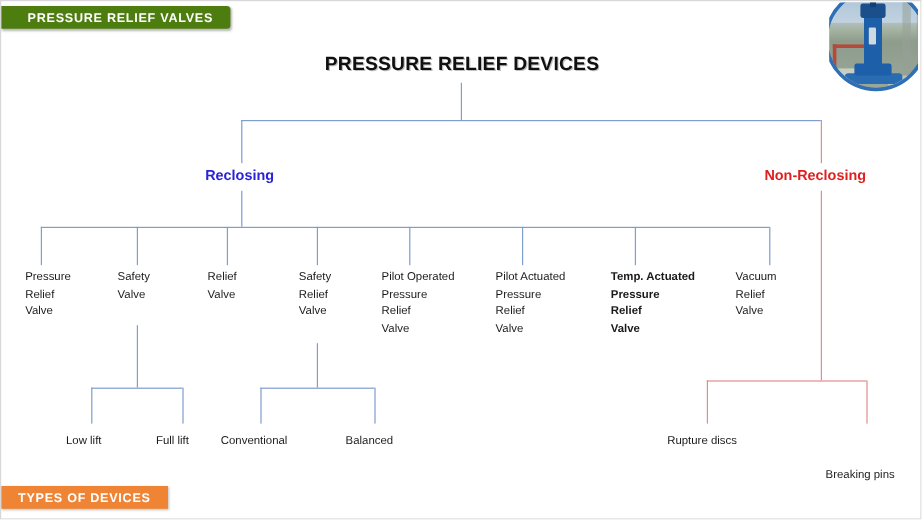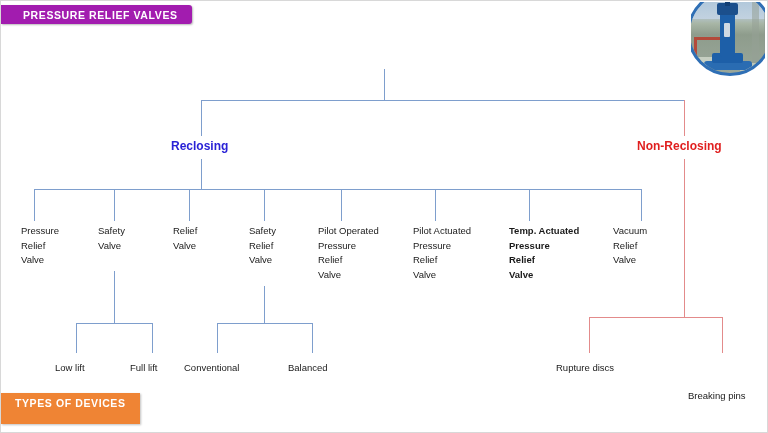--- a/index.html
+++ b/index.html
@@ -17,33 +17,33 @@
     border:1px solid #d8d8d8;
     overflow:hidden;
   }
 
   
   .ribbon-top{
     position:absolute;left:0;top:4px;
     height:19px;
     padding:0 14px 0 22px;
     display:flex;align-items:center;
-    background:#a21caf;
+    background:#4d7c0f;
     color:#ffffff;
     font-size:10.5px;font-weight:bold;
     letter-spacing:.6px;
     border-top-right-radius:3px;border-bottom-right-radius:3px;
     box-shadow:1px 1px 2px rgba(0,0,0,.28);
     white-space:nowrap;
   }
   
   .ribbon-bottom{
     position:absolute;left:0;bottom:8px;
     height:19px;
-    padding:0 14px 12px 14px;
+    padding:0 14px 0 14px;
     display:flex;align-items:center;
     background:#ef8434;
     color:#ffffff;
     font-size:10.5px;font-weight:bold;
     letter-spacing:.6px;
     box-shadow:1px 1px 2px rgba(0,0,0,.25);
     white-space:nowrap;
   }
 
   
@@ -161,20 +161,21 @@
       <div class="pv-base"></div>
       <div class="pv-body"></div>
       <div class="pv-win"></div>
       <div class="pv-cap"></div>
       <div class="pv-stem"></div>
     </div>
   </div>
 
   <div class="diagram">
 
+    <div class="title">PRESSURE RELIEF DEVICES</div>
 
     <div class="ln v" style="left:383px;top:68px;height:31px;"></div>
 
     <div class="ln h" style="left:200px;top:99px;width:483px;"></div>
     <div class="ln v" style="left:200px;top:99px;height:36px;"></div>
     <div class="ln redv" style="left:683px;top:99px;height:36px;"></div>
 
     <div class="node-lv1 blue" style="left:170px;top:138px;">Reclosing</div>
     <div class="node-lv1 red" style="left:636px;top:138px;">Non-Reclosing</div>
 

